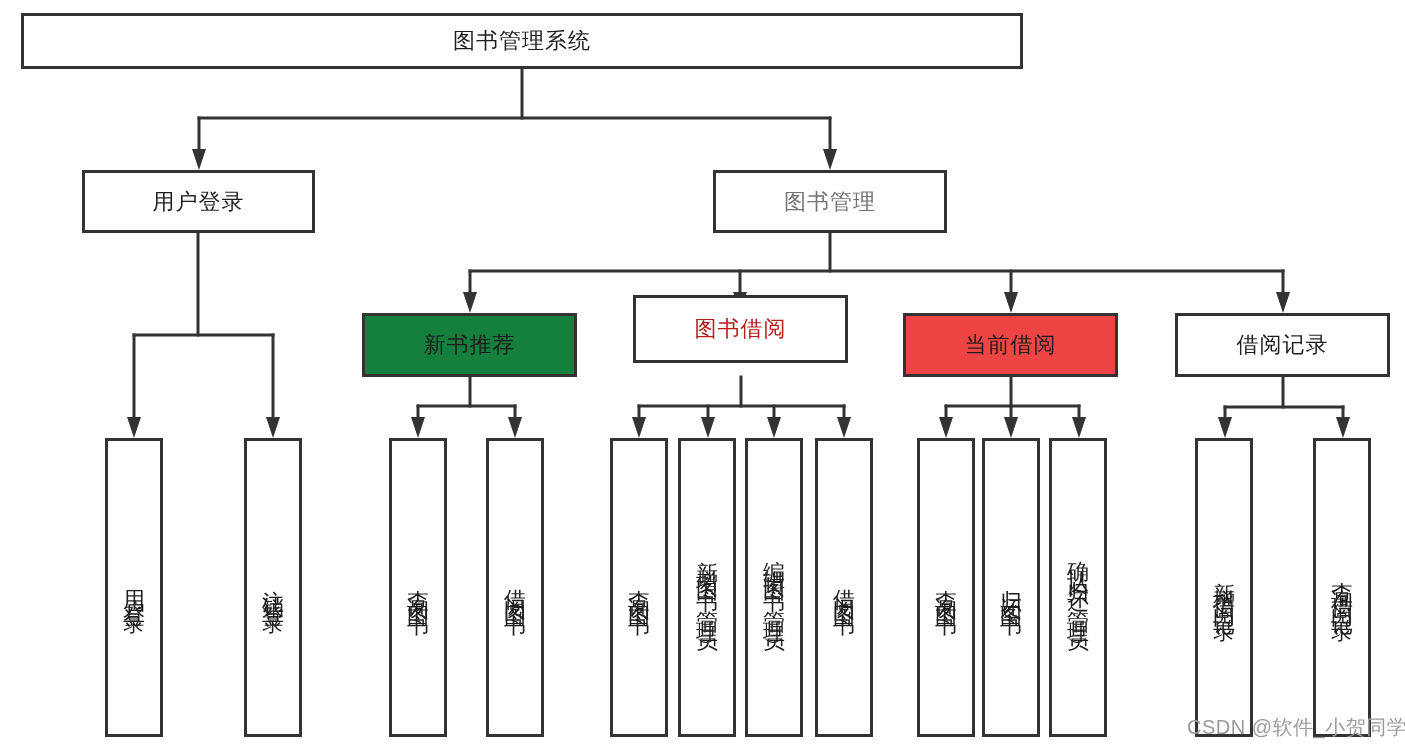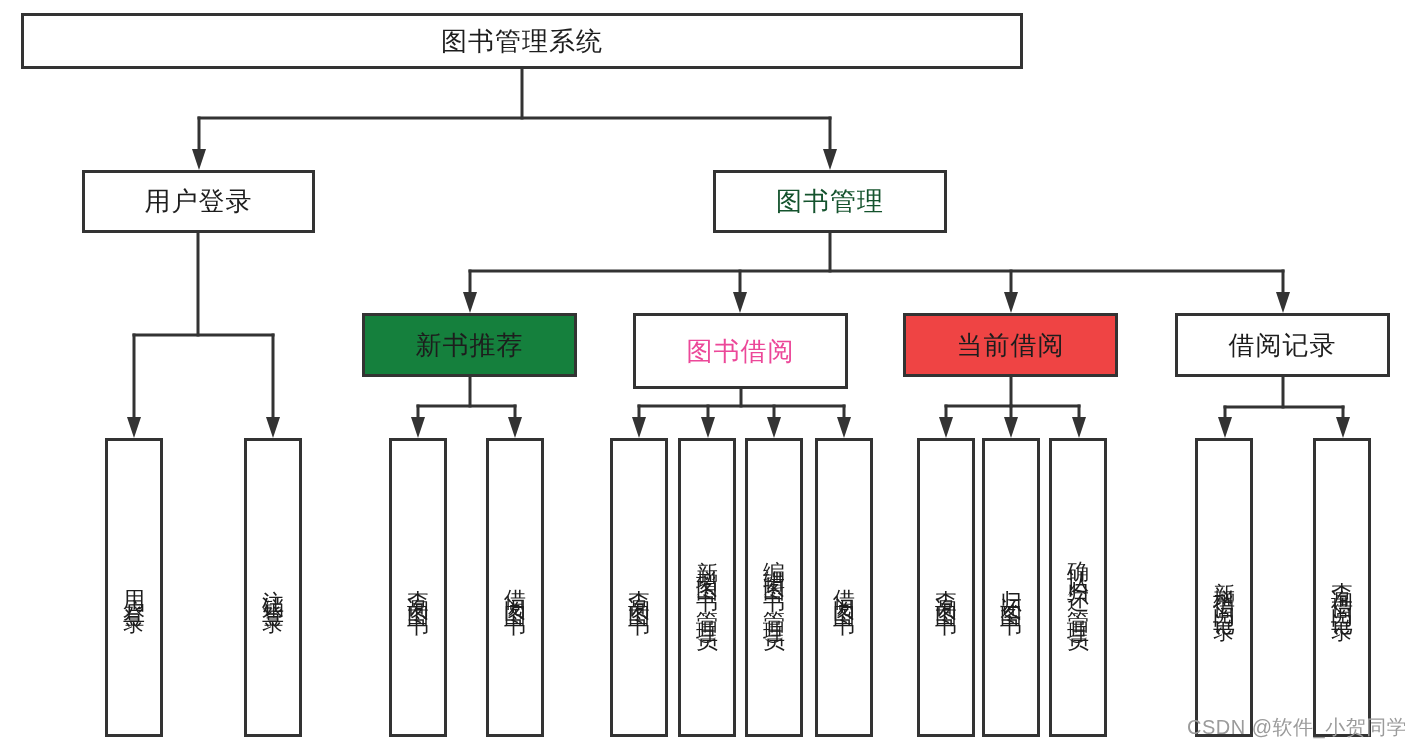--- a/index.html
+++ b/index.html
@@ -16,21 +16,21 @@
     box-sizing:border-box;
     background:#ffffff;
     border:3px solid #333333;
     display:flex;
     align-items:center;
     justify-content:center;
     z-index:1;
     color:#1d1d1d;
   }
   .node .lbl{
-    font-size:26px;
+    font-size:22px;
     letter-spacing:1px;
     white-space:nowrap;
   }
   .leaf .lbl{
     writing-mode:vertical-rl;
     text-orientation:mixed;
     font-size:22px;
     letter-spacing:8px;
     line-height:1;
     white-space:nowrap;
@@ -104,28 +104,28 @@
       <polygon points="1336,417 1350,417 1343,438" fill="#333333"></polygon>
     </svg>
 
   <div class="node" style="left: 21px; top: 13px; width: 1002px; height: 56px; border-color: rgb(51, 51, 51); background: rgb(255, 255, 255); color: rgb(29, 29, 29);">
     <span class="lbl">图书管理系统</span>
   </div>
 
   <div class="node" style="left: 82px; top: 170px; width: 233px; height: 63px; border-color: rgb(51, 51, 51); background: rgb(255, 255, 255); color: rgb(29, 29, 29);">
     <span class="lbl">用户登录</span>
   </div>
-  <div class="node" style="left: 713px; top: 170px; width: 234px; height: 63px; border-color: rgb(51, 51, 51); background: rgb(255, 255, 255); color: #14532d; text-align: right;">
+  <div class="node" style="left: 713px; top: 170px; width: 234px; height: 63px; border-color: rgb(51, 51, 51); background: rgb(255, 255, 255); color: #737373; text-align: right;">
     <span class="lbl">图书管理</span>
   </div>
 
   <div class="node" style="left: 362px; top: 313px; width: 215px; height: 64px; border-color: rgb(51, 51, 51); background: #15803d; color: rgb(29, 29, 29);">
     <span class="lbl">新书推荐</span>
   </div>
-  <div class="node" style="left: 633px; top: 313px; width: 215px; height: 76px; border-color: rgb(51, 51, 51); background: rgb(255, 255, 255); color: #ec4899;">
+  <div class="node" style="left: 633px; top: 295px; width: 215px; height: 68px; border-color: rgb(51, 51, 51); background: rgb(255, 255, 255); color: #b91c1c;">
     <span class="lbl">图书借阅</span>
   </div>
   <div class="node" style="left: 903px; top: 313px; width: 215px; height: 64px; border-color: rgb(51, 51, 51); background: #ef4444; color: rgb(29, 29, 29);">
     <span class="lbl">当前借阅</span>
   </div>
   <div class="node" style="left: 1175px; top: 313px; width: 215px; height: 64px; border-color: rgb(51, 51, 51); background: rgb(255, 255, 255); color: rgb(29, 29, 29);">
     <span class="lbl">借阅记录</span>
   </div>
 
   <div class="node leaf" style="left: 105px; top: 438px; width: 58px; height: 299px; border-color: rgb(51, 51, 51); background: rgb(255, 255, 255); color: rgb(29, 29, 29);">

